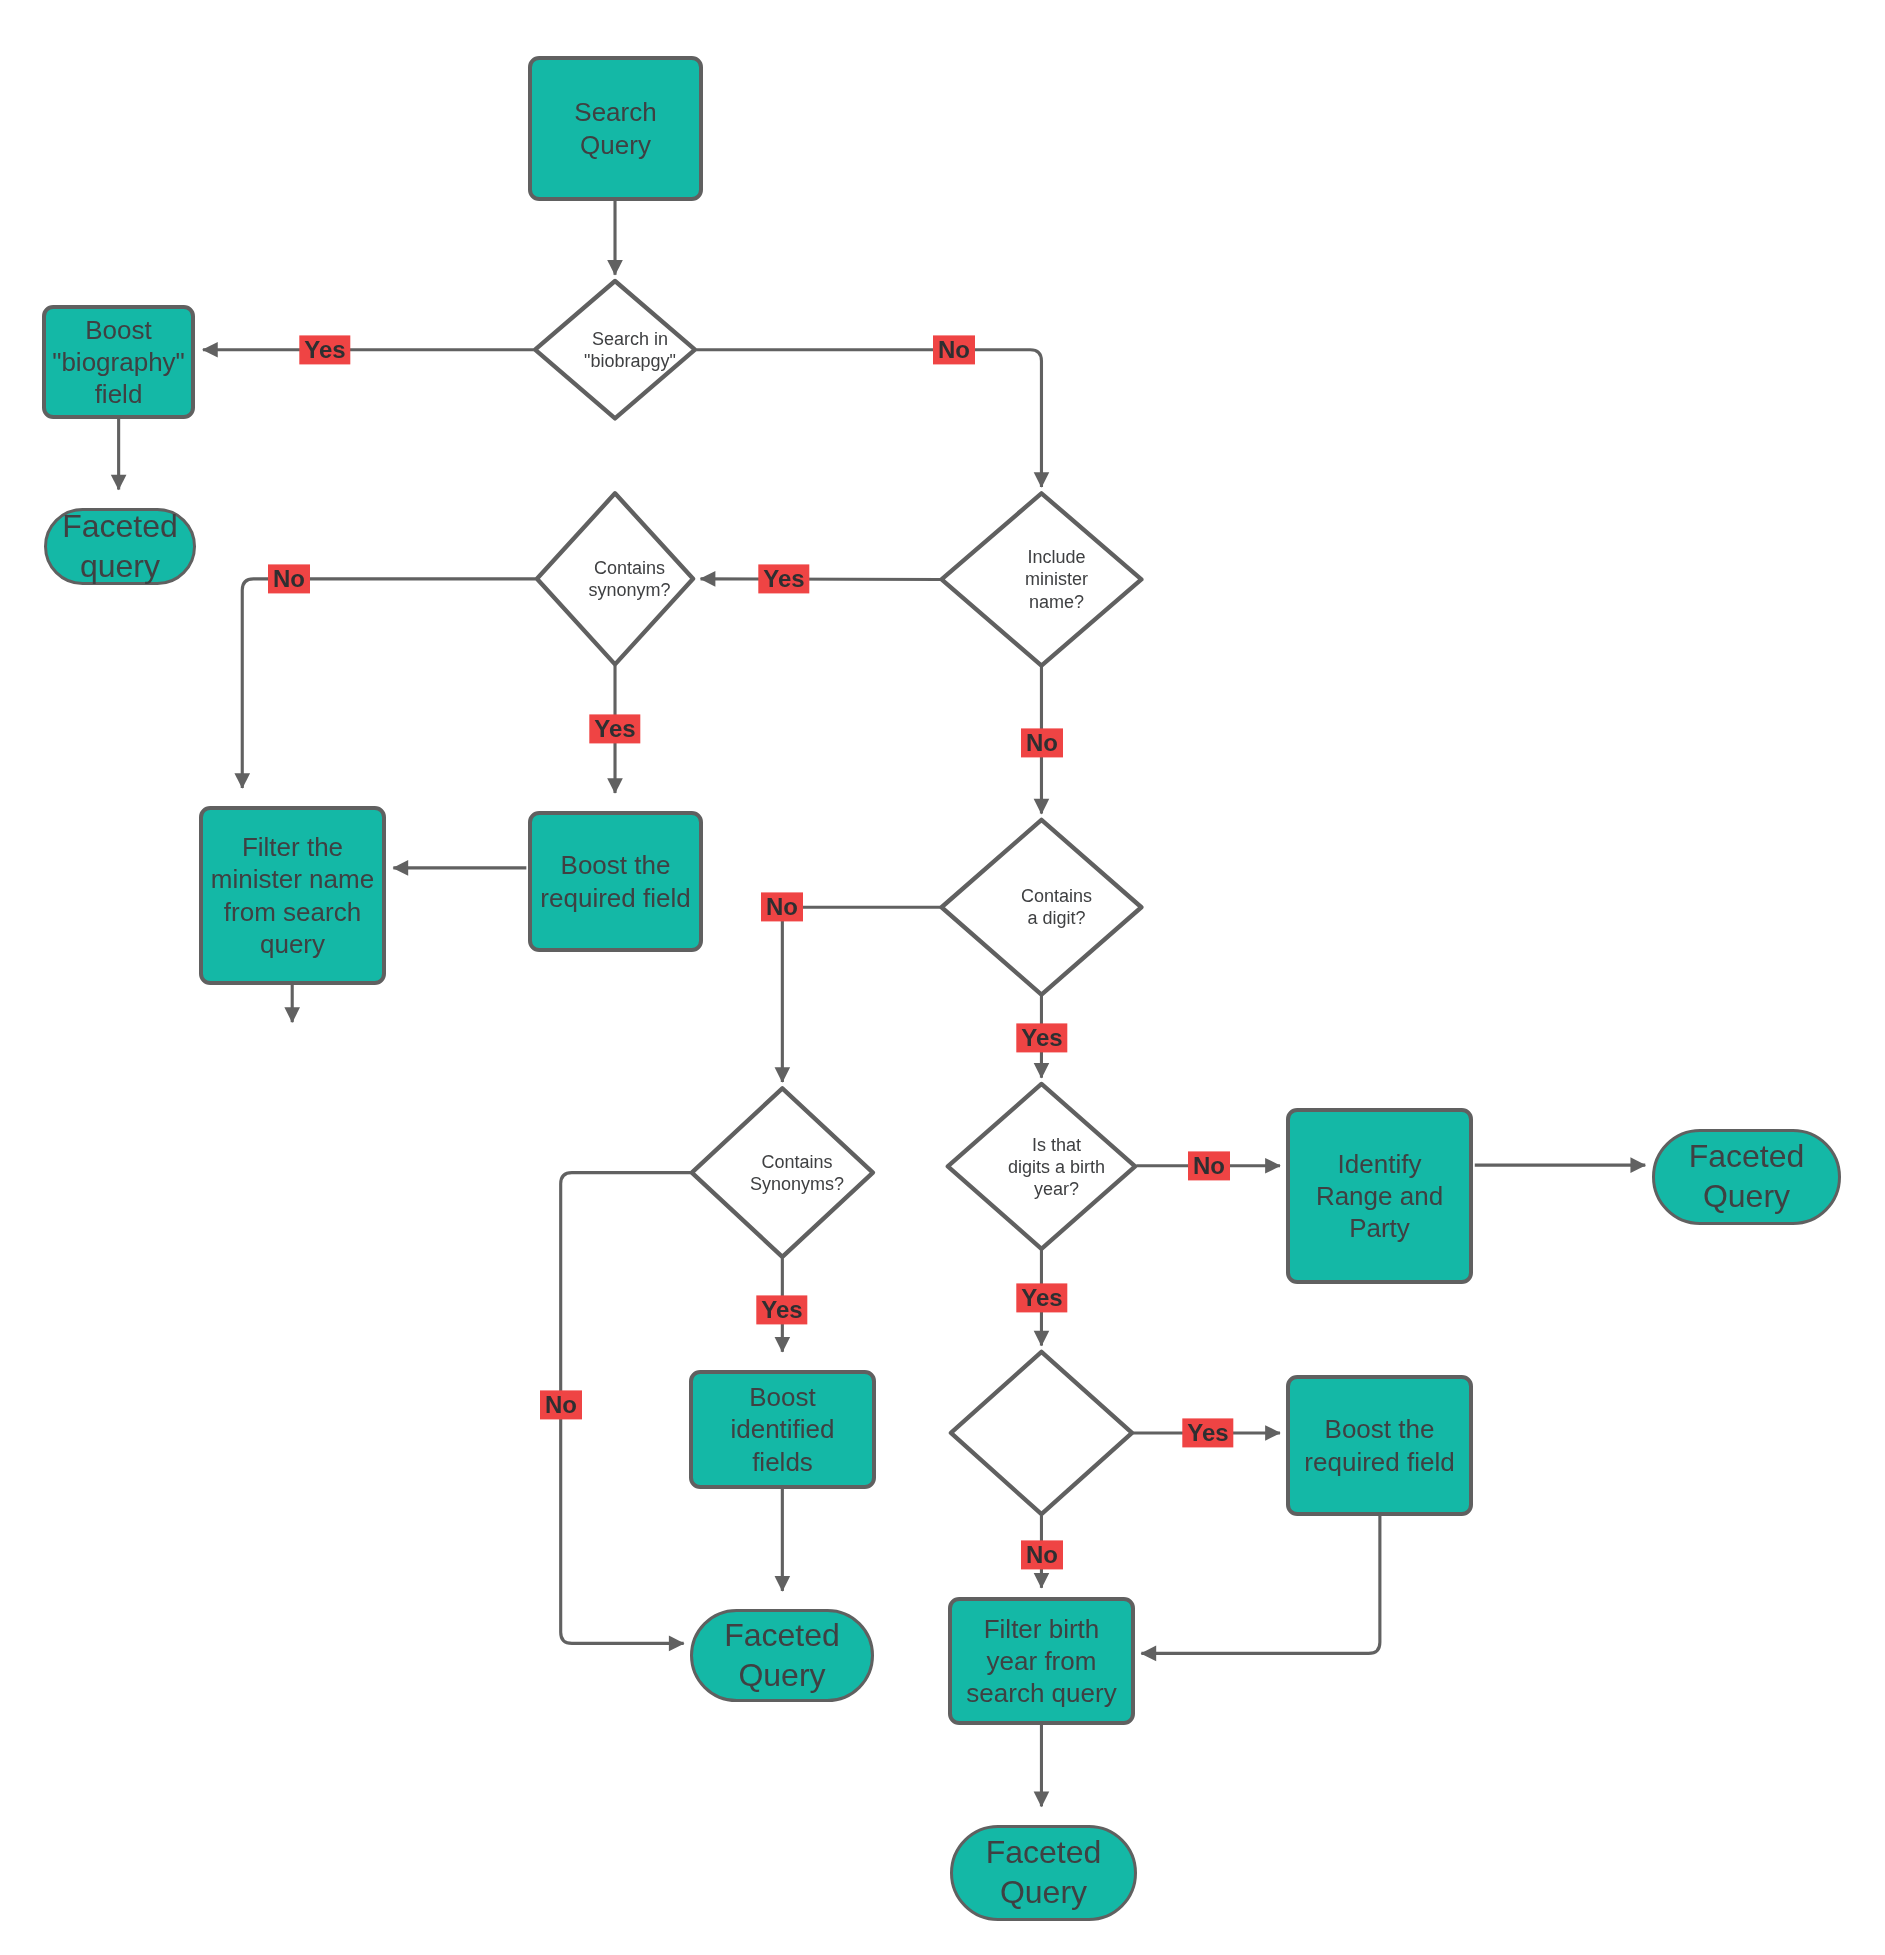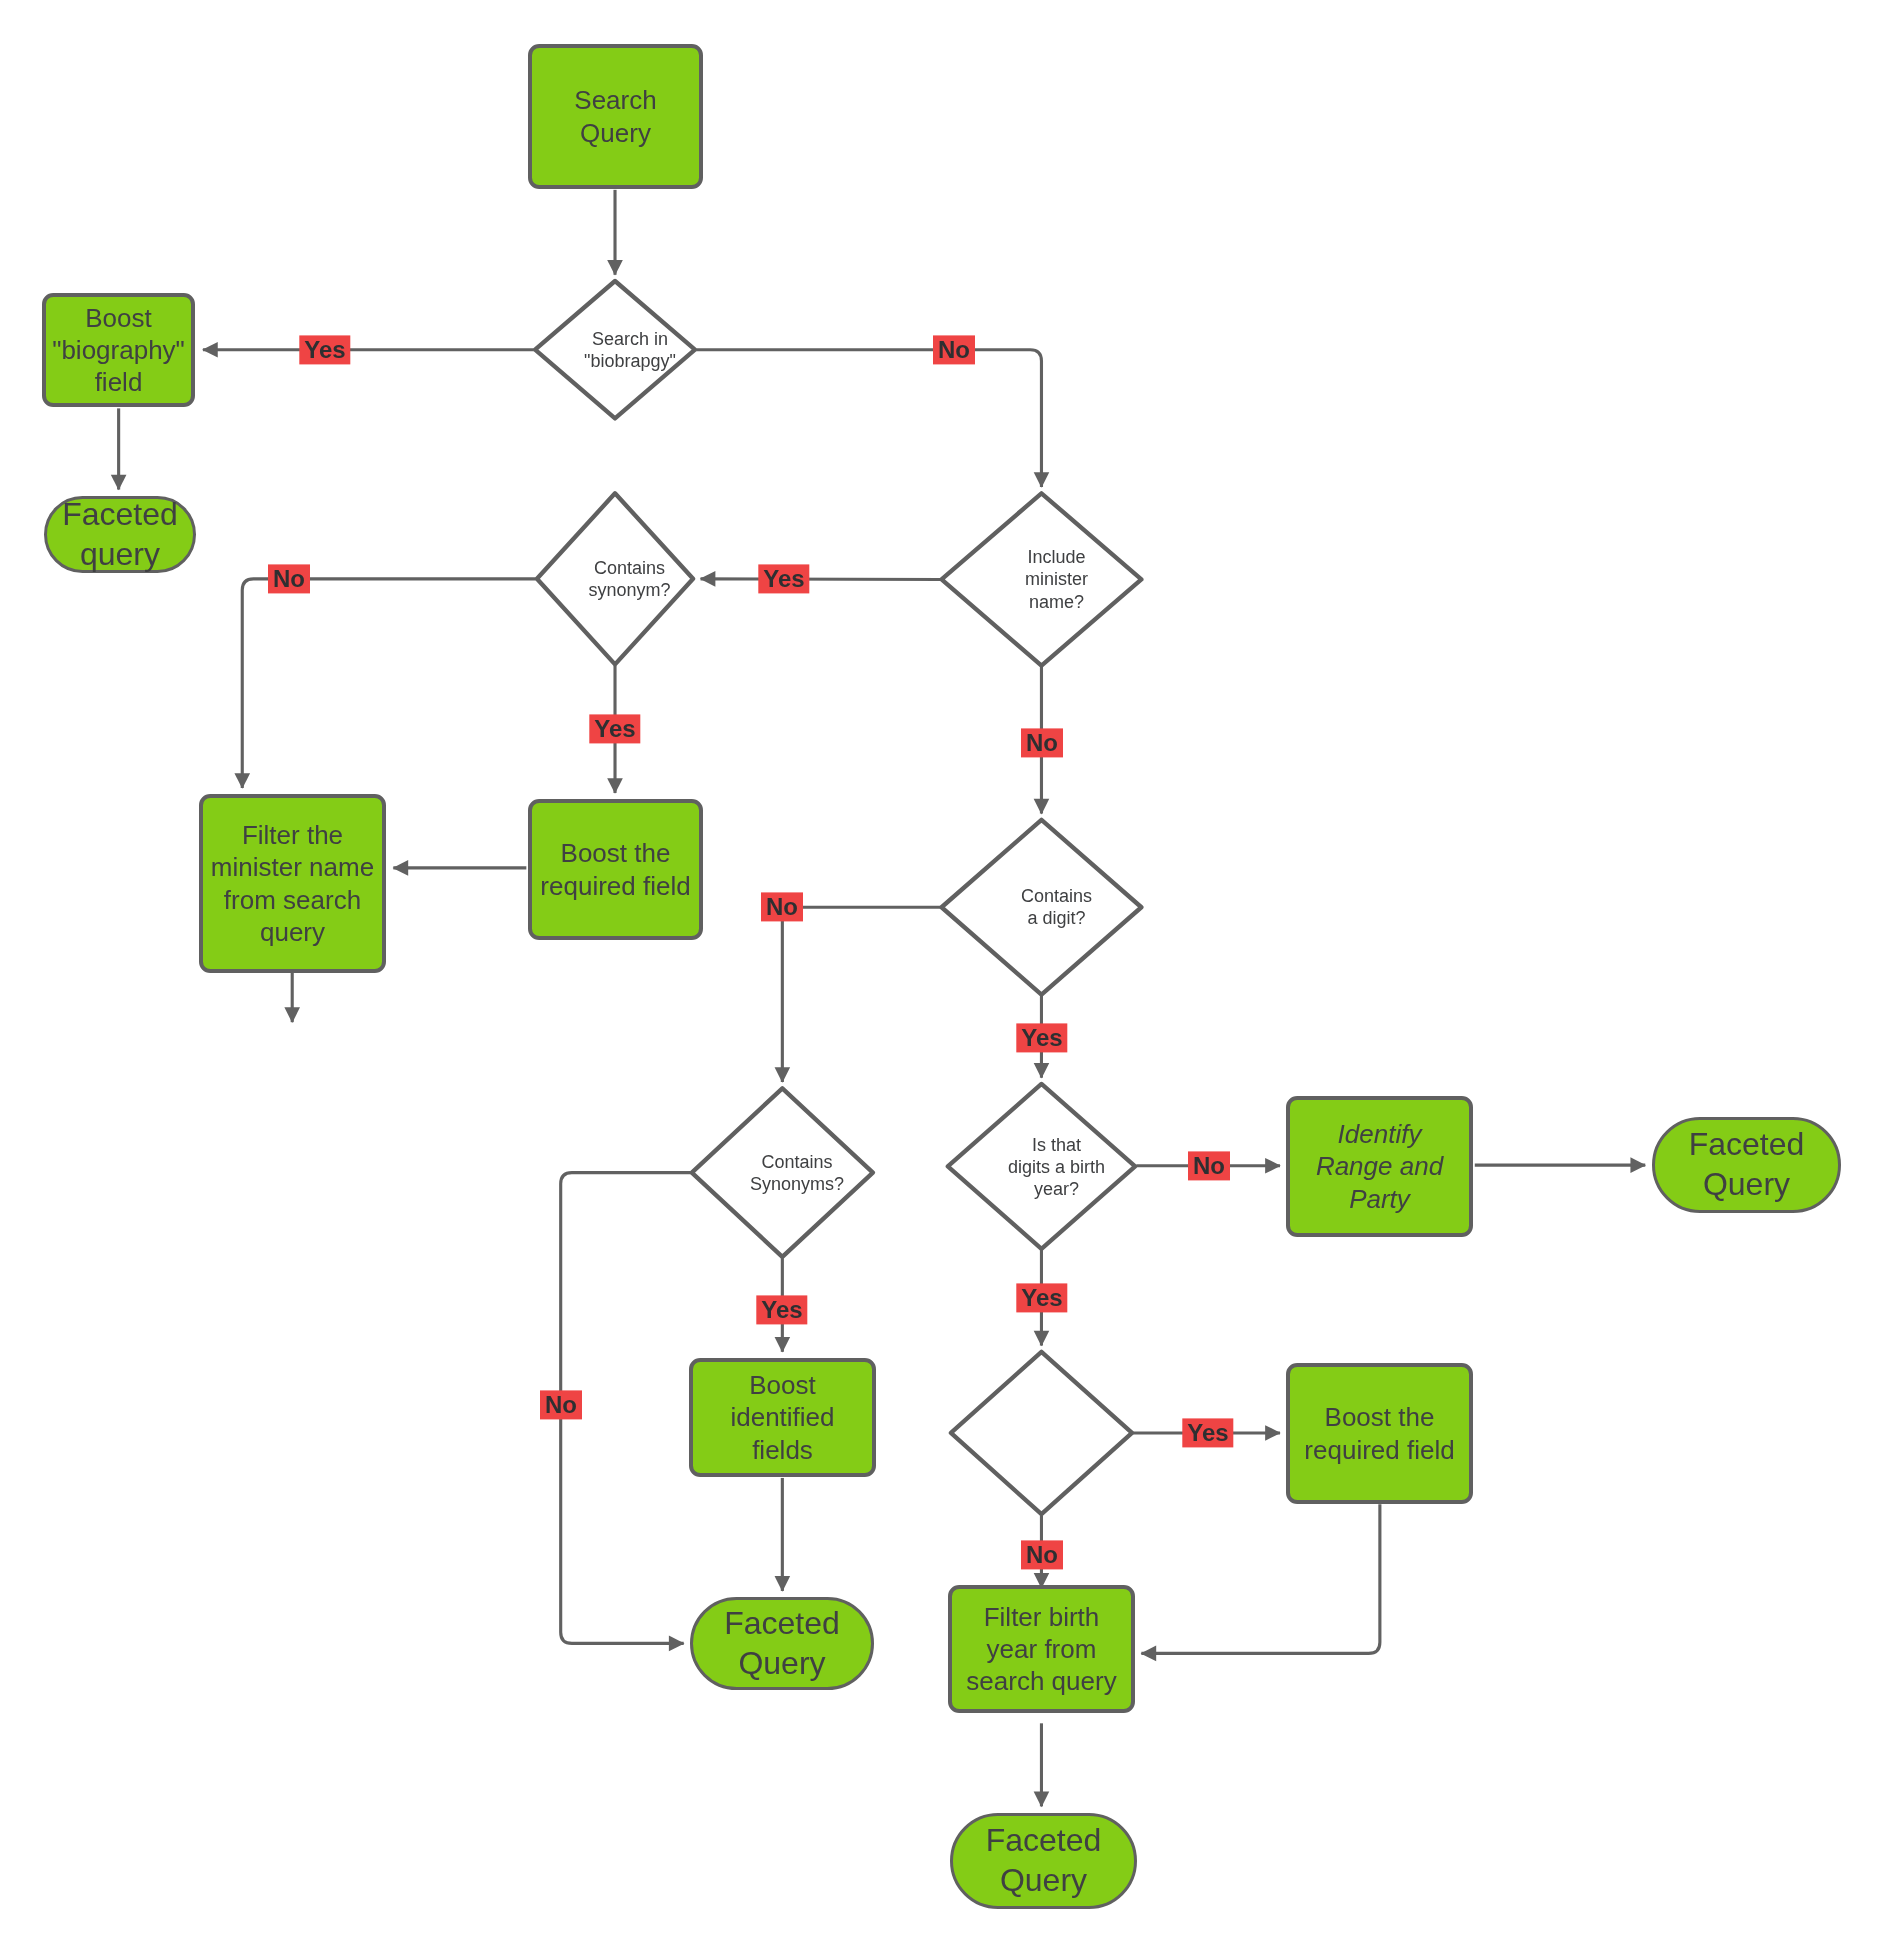--- a/index.html
+++ b/index.html
@@ -10,45 +10,45 @@
     --label-text:#2e2f31;
   }
   html,body{margin:0;padding:0;background:var(--background);}
   body{font-family:"Liberation Sans","DejaVu Sans",sans-serif;}
   #canvas{position:relative;width:1885px;height:1955px;background:var(--background);overflow:hidden;}
   #edges{position:absolute;left:0;top:0;width:1885px;height:1955px;}
   .edge{fill:none;stroke:var(--edge-stroke);stroke-width:5;}
   .diamond{fill:#ffffff;stroke:var(--shape-stroke);stroke-width:7;stroke-linejoin:round;}
   .arrowhead{fill:var(--edge-stroke);}
   .node{
-    position:absolute;box-sizing:border-box;background:#84cc16;
+    position:absolute;box-sizing:border-box;background:#14b8a6;
     border:4.4px solid var(--shape-stroke);border-radius:11.2px;
     display:flex;align-items:center;justify-content:center;
     text-align:center;white-space:pre-line;
-    color:var(--node-text);font-size:26px;line-height:1.24;
+    color:var(--node-text);font-size:26px;line-height:1.24;margin-top:12px;
   }
   .stadium{border-radius:56px;border-width:3.7px;font-size:32px;}
   .dtext{
     position:absolute;display:flex;align-items:center;justify-content:center;
     text-align:center;white-space:pre-line;color:var(--node-text);
     font-size:18px;line-height:1.24;margin-left:15px;
   }
   .elabel{
     position:absolute;transform:translate(-50%,-50%);
     background:#ef4444;padding:0.6px 5px;
     font-size:24px;font-weight:700;color:var(--label-text);white-space:nowrap;
   }
   
   #n-search{left:528px;top:44px;width:175px;height:145px;}
   #n-boostbio{left:42px;top:293px;width:153px;height:114px;}
   #n-faceted1{left:44px;top:496px;width:152px;height:77px;}
   #n-filter{left:199px;top:794px;width:187px;height:179px;}
   #n-boostreq1{left:528px;top:799px;width:175px;height:141px;}
   #n-match{left:199px;top:1029px;width:187px;height:96px;}
-  #n-identify{left:1286px;top:1096px;width:187px;height:141px;font-style:italic;}
+  #n-identify{left:1286px;top:1096px;width:187px;height:176px;}
   #n-facetedright{left:1652px;top:1117px;width:189px;height:96px;}
   #n-boostid{left:689px;top:1358px;width:187px;height:119px;}
   #n-facetedmid{left:690px;top:1597px;width:184px;height:93px;}
   #n-boostreq2{left:1286px;top:1363px;width:187px;height:141px;}
   #n-filterby{left:948px;top:1585px;width:187px;height:128px;}
   #n-facetedbottom{left:950px;top:1813px;width:187px;height:96px;}
   
   #t-d1{left:543px;top:294px;width:144px;height:112px;}
   #t-d2{left:954px;top:506px;width:175px;height:147px;}
   #t-d3{left:546px;top:506px;width:137px;height:146px;}

